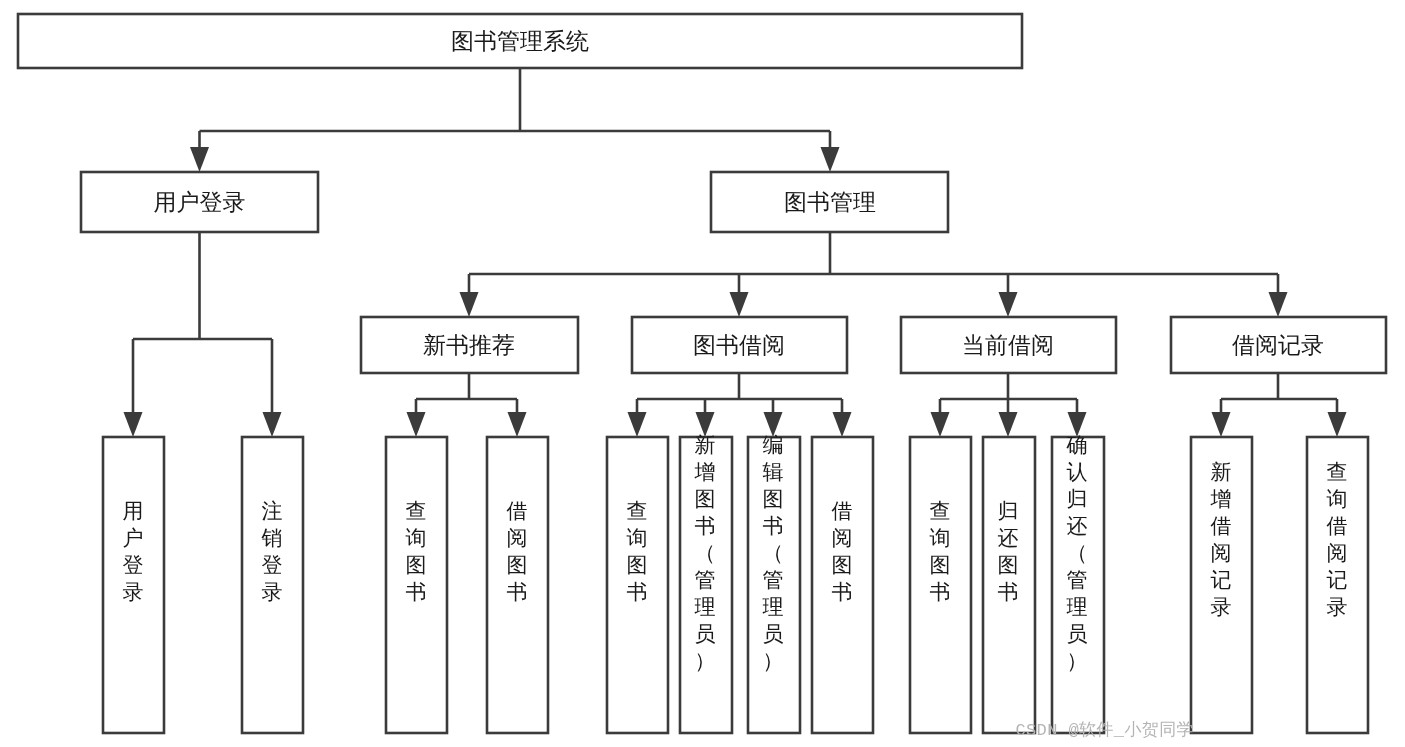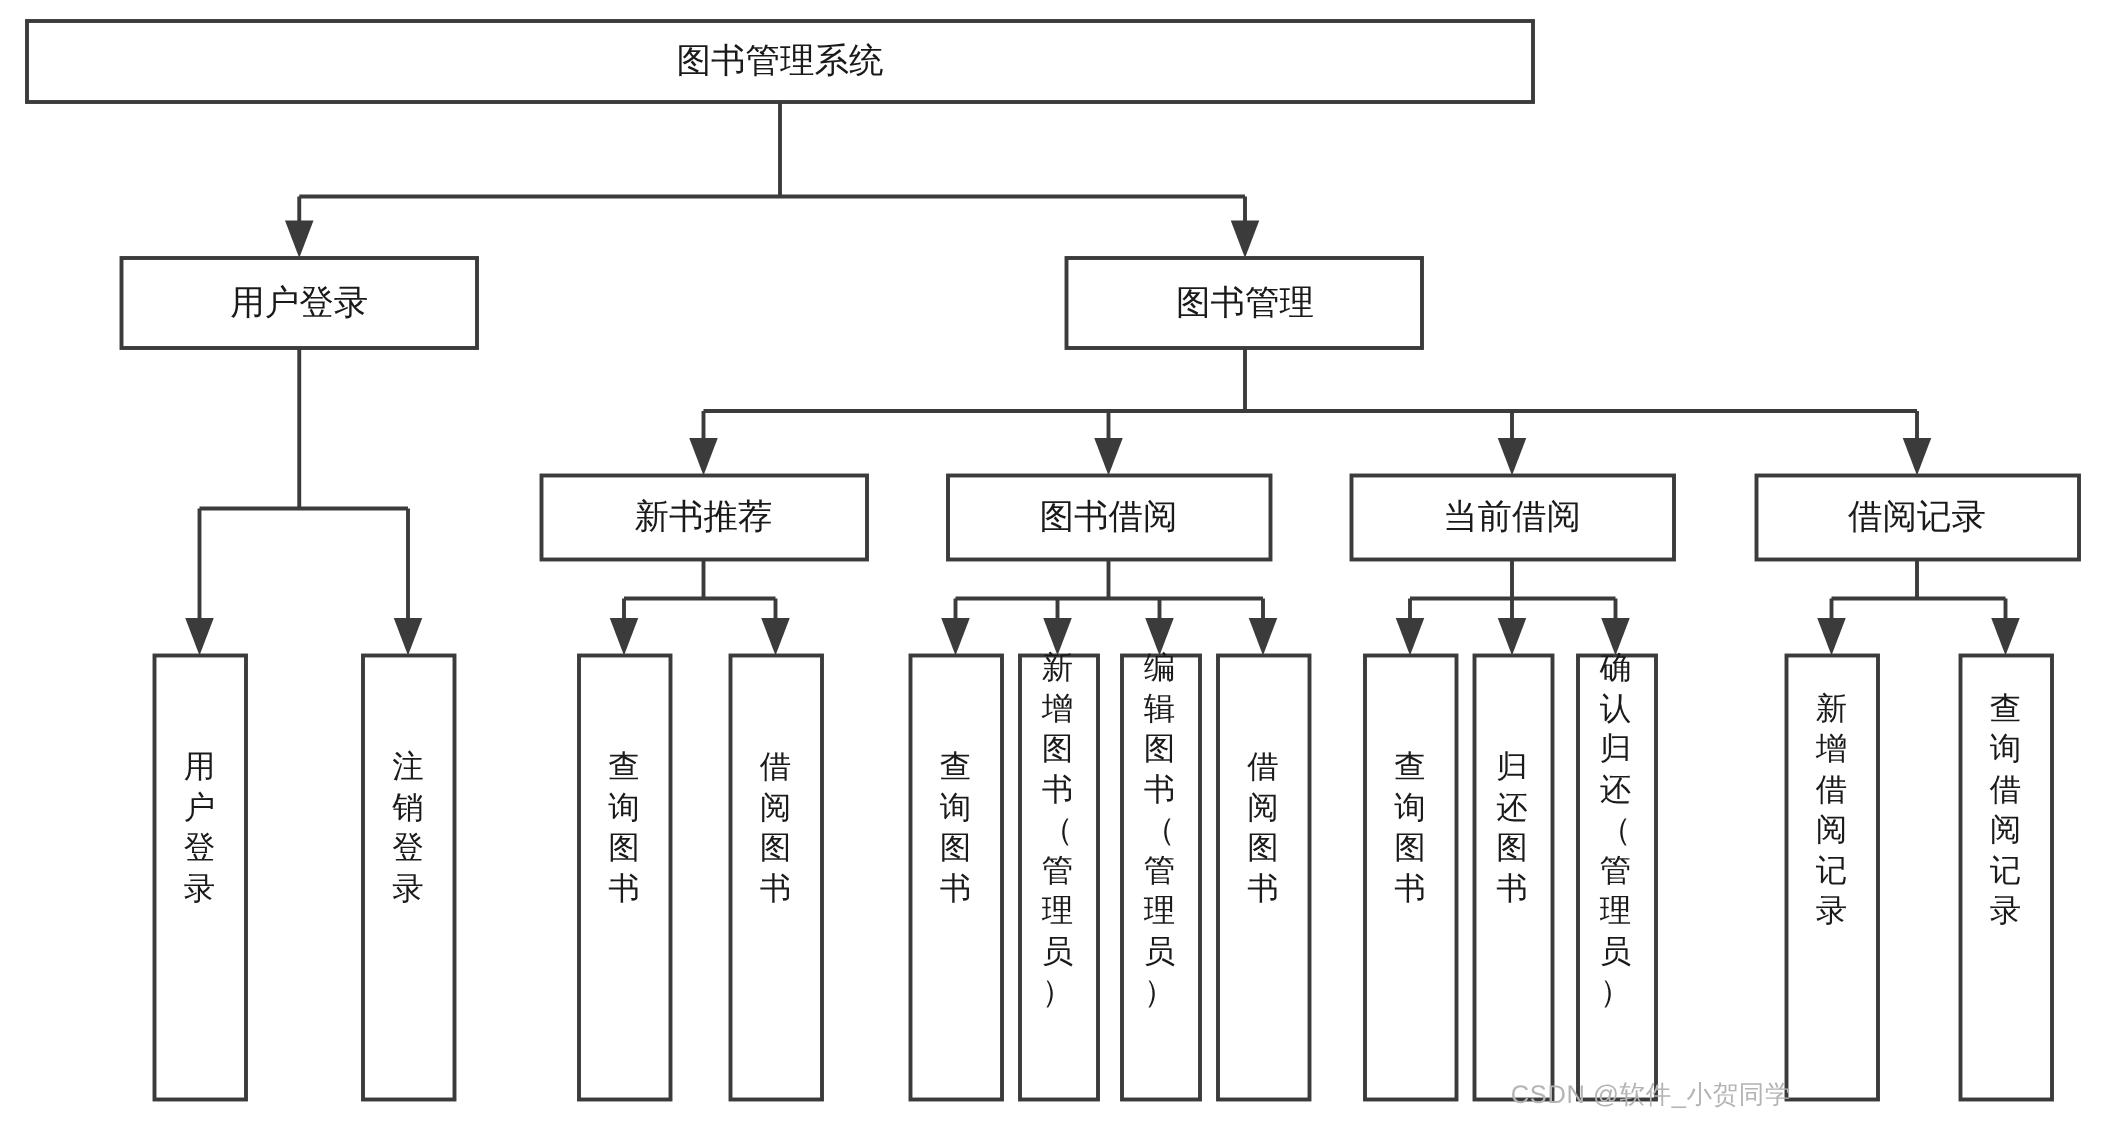--- a/index.html
+++ b/index.html
@@ -53,21 +53,21 @@
   .node-label-v {
     font-family: "DejaVu Sans", "Liberation Sans", sans-serif;
     font-size: 21px;
     fill: #1a1a1a;
     text-anchor: middle;
   }
   .watermark {
     position: absolute;
     right: 10px;
     bottom: 6px;
-    font-family: Liberation Sans, sans-serif;
+    font-family: Liberation Mono, monospace;
     font-size: 17px;
     color: #b4b4b4;
     letter-spacing: 0.4px;
     white-space: nowrap;
     user-select: none;
   }
 </style>
 </head>
 <body>
 

